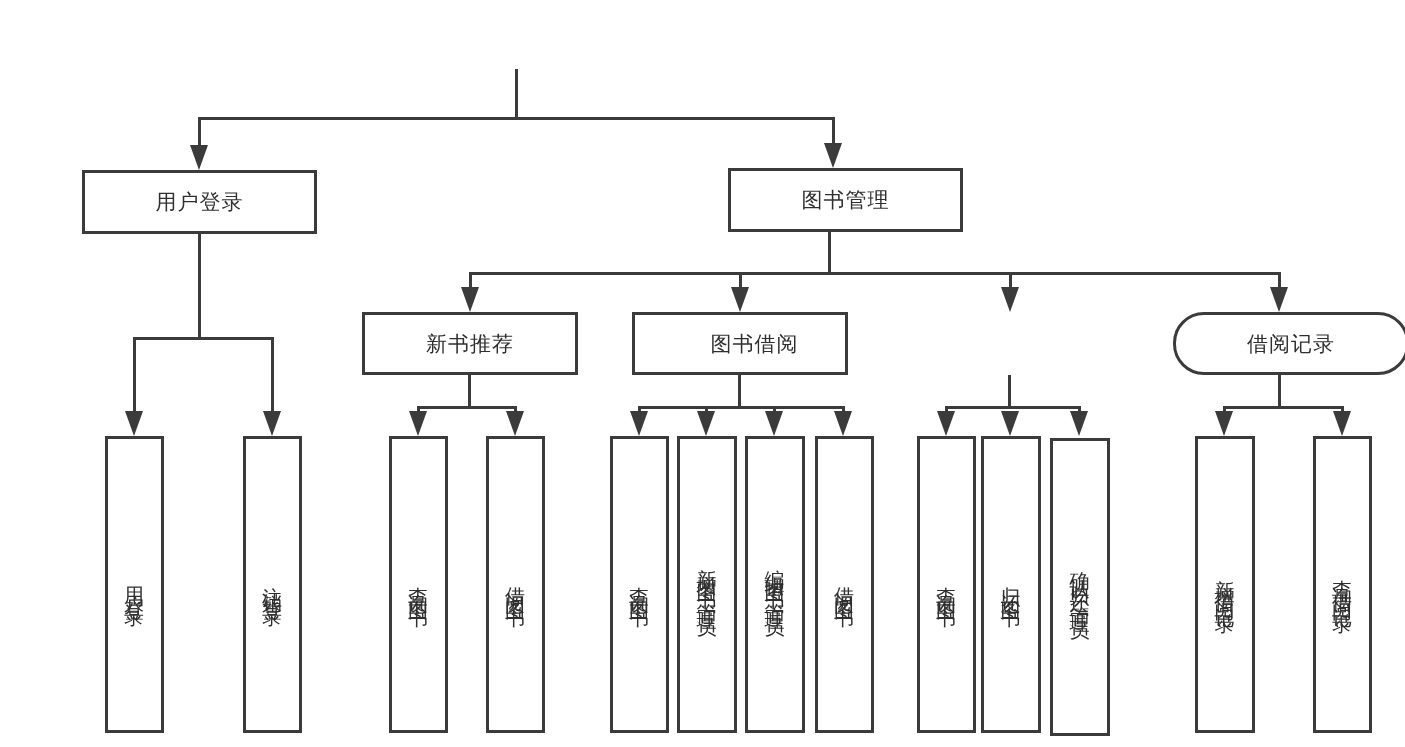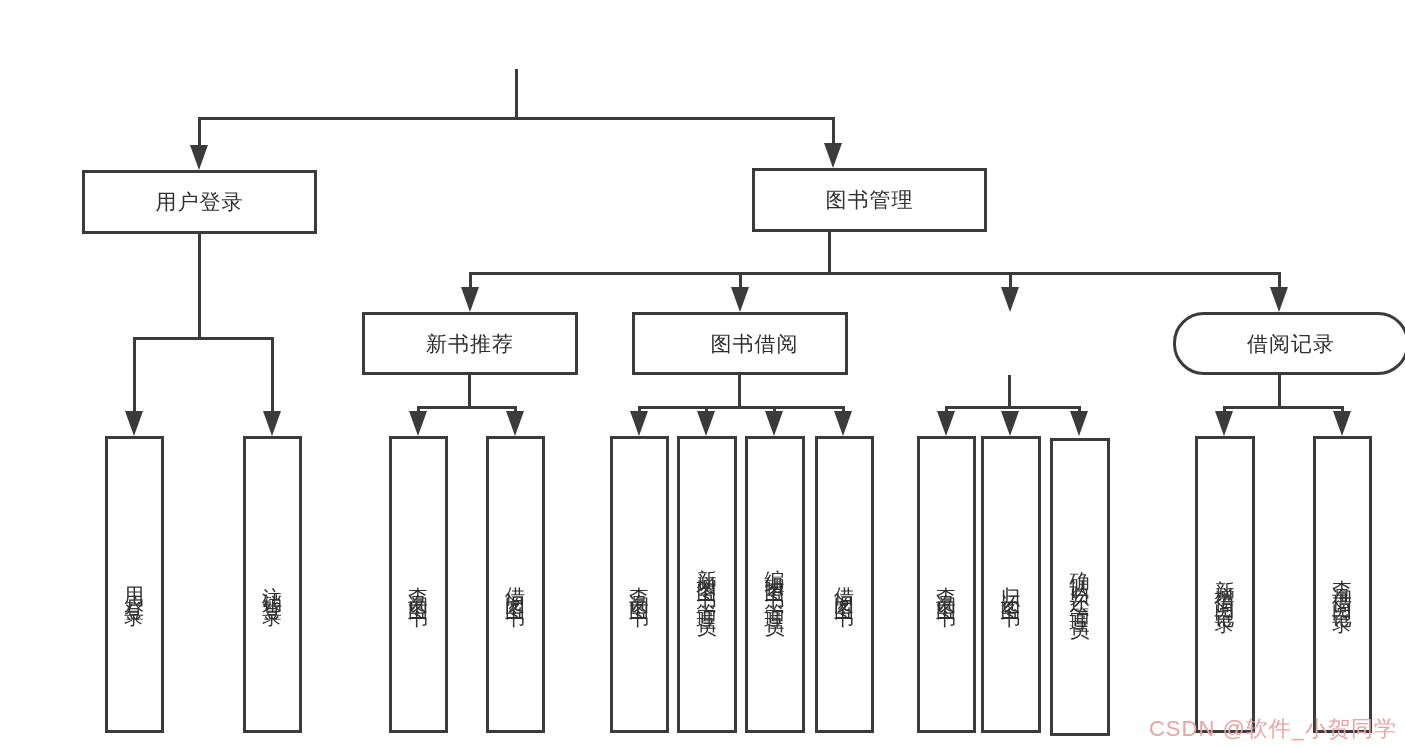--- a/index.html
+++ b/index.html
@@ -68,21 +68,21 @@
   <div class="vline" style="left:515px;top:69px;height:48px;"></div>
   <div class="hline" style="left:198px;top:117px;width:637px;"></div>
   <div class="vline" style="left:198px;top:117px;height:29px;"></div>
   <div class="vline" style="left:832px;top:117px;height:28px;"></div>
   <div class="arrow" style="left:190px;top:145px;"></div>
   <div class="arrow" style="left:824px;top:143px;"></div>
 
   <div class="box" style="left:82px;top:170px;width:235px;height:64px;">
     <span>用户登录</span>
   </div>
-  <div class="box" style="left:752px;top:168px;width:235px;height:64px;">
+  <div class="box" style="left:728px;top:168px;width:235px;height:64px;">
     <span>图书管理</span>
   </div>
 
   <div class="vline" style="left:198px;top:234px;height:103px;"></div>
   <div class="hline" style="left:133px;top:337px;width:141px;"></div>
   <div class="vline" style="left:133px;top:337px;height:75px;"></div>
   <div class="vline" style="left:271px;top:337px;height:75px;"></div>
   <div class="arrow" style="left:125px;top:411px;"></div>
   <div class="arrow" style="left:263px;top:411px;"></div>
 
@@ -177,15 +177,14 @@
     <span class="vtext">确认归还（管理员）</span>
   </div>
 
   <div class="vbox" style="left:1195px;top:436px;width:60px;height:297px;">
     <span class="vtext">新增借阅记录</span>
   </div>
   <div class="vbox" style="left:1313px;top:436px;width:59px;height:297px;">
     <span class="vtext">查询借阅记录</span>
   </div>
 
-  <div class="watermark">CSDN @软件_小贺同学</div>
 
 </div>
 
 </body></html>

